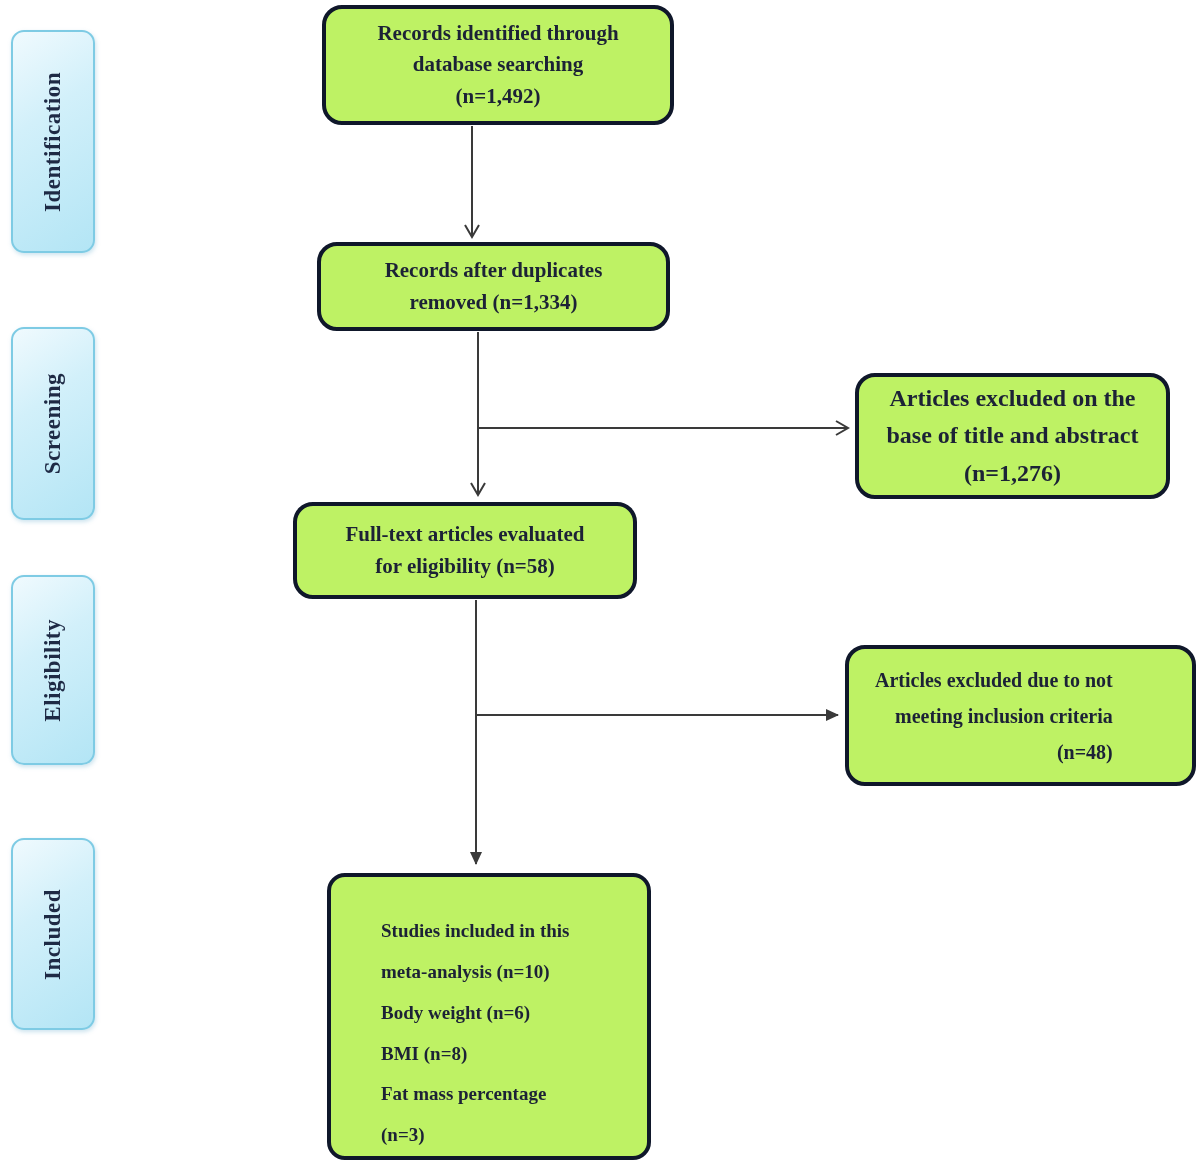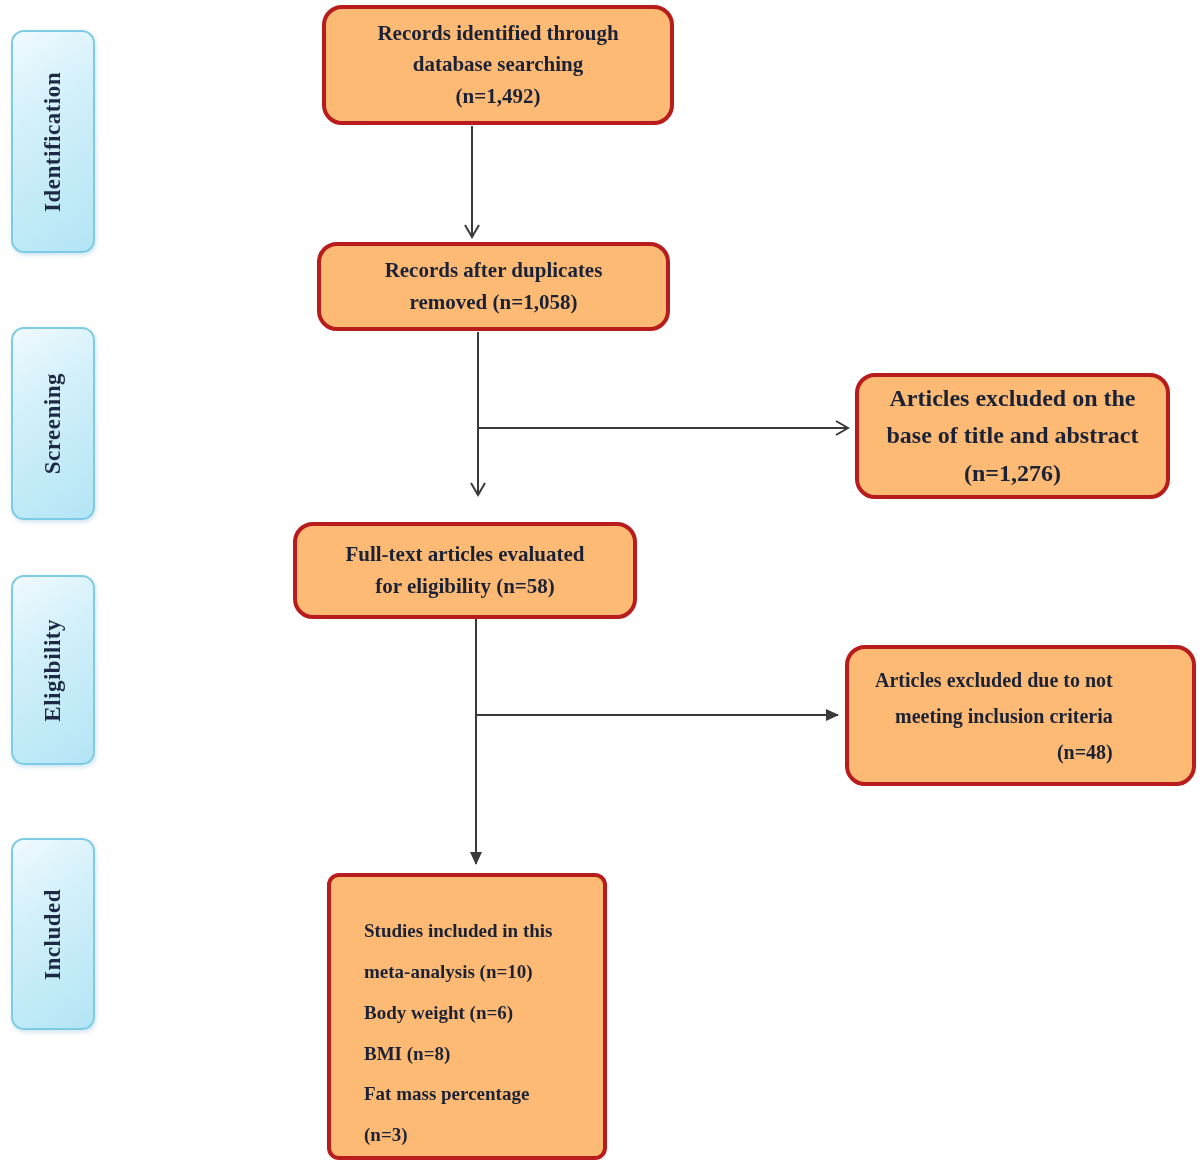--- a/index.html
+++ b/index.html
@@ -44,48 +44,48 @@
   }
   #stage-identification { top: 30px;  height: 223px; }
   #stage-screening      { top: 327px; height: 193px; }
   #stage-eligibility    { top: 575px; height: 190px; }
   #stage-included       { top: 838px; height: 192px; }
 
   
   .box {
     position: absolute;
     box-sizing: border-box;
-    border: 4px solid #b91c1c;
+    border: 4px solid #0f172a;
     border-radius: 20px;
-    background: #fdba74;
+    background: #bef264;
     display: flex;
     align-items: center;
     justify-content: center;
     padding: 6px 12px;
   }
   .box-text {
     white-space: pre-line;
     font-size: 21px;
     font-weight: bold;
     color: #1c2236;
     line-height: 1.5;
     text-align: center;
   }
   #box-identified        { left: 322px; top: 5px;   width: 352px; height: 120px; }
   #box-deduplicated      { left: 317px; top: 242px; width: 353px; height: 89px;  }
   #box-excluded-title    { left: 855px; top: 373px; width: 315px; height: 126px; }
   #box-excluded-title .box-text { font-size: 24px; line-height: 1.55; }
-  #box-fulltext          { left: 293px; top: 502px; width: 344px; height: 97px; margin-top: 20px;  }
+  #box-fulltext          { left: 293px; top: 502px; width: 344px; height: 97px;  }
   #box-excluded-criteria { left: 845px; top: 645px; width: 351px; height: 141px;
                            justify-content: flex-start; padding-left: 26px; }
   #box-excluded-criteria .box-text { text-align: right; font-size: 20px; line-height: 1.8; }
-  #box-included          { left: 327px; top: 873px; width: 280px; height: 287px;
-                           border-radius: 12px;
+  #box-included          { left: 327px; top: 873px; width: 324px; height: 287px;
+                           border-radius: 18px;
                            align-items: flex-start; justify-content: flex-start;
-                           padding: 34px 16px 0 33px; }
+                           padding: 34px 16px 0 50px; }
   #box-included .box-text { text-align: left; font-size: 19px; line-height: 2.15; }
 </style>
 </head>
 <body>
 
 <div class="canvas">
 
   <svg class="connectors" width="1200" height="1169" viewBox="0 0 1200 1169" xmlns="http://www.w3.org/2000/svg">
     <defs>
       <marker id="openV" markerWidth="22" markerHeight="22" refX="16" refY="10" orient="auto" markerUnits="userSpaceOnUse">
@@ -116,21 +116,21 @@
   </div>
 
   <div class="box" id="box-identified">
     <span class="box-text">Records identified through
 database searching
 (n=1,492)</span>
   </div>
 
   <div class="box" id="box-deduplicated">
     <span class="box-text">Records after duplicates
-removed (n=1,058)</span>
+removed (n=1,334)</span>
   </div>
 
   <div class="box" id="box-excluded-title">
     <span class="box-text">Articles excluded on the
 base of title and abstract
 (n=1,276)</span>
   </div>
 
   <div class="box" id="box-fulltext">
     <span class="box-text">Full-text articles evaluated

